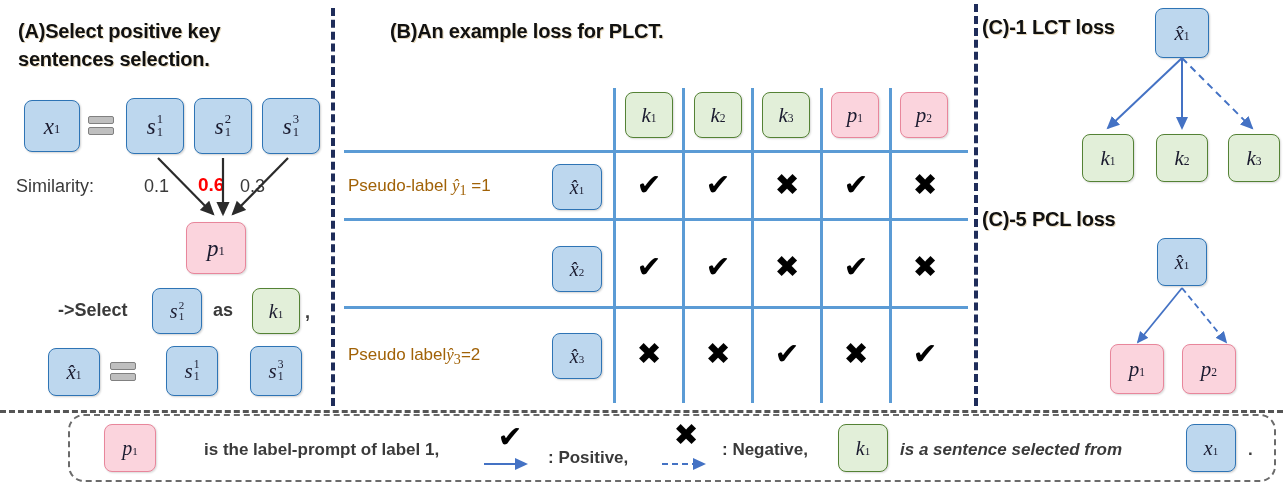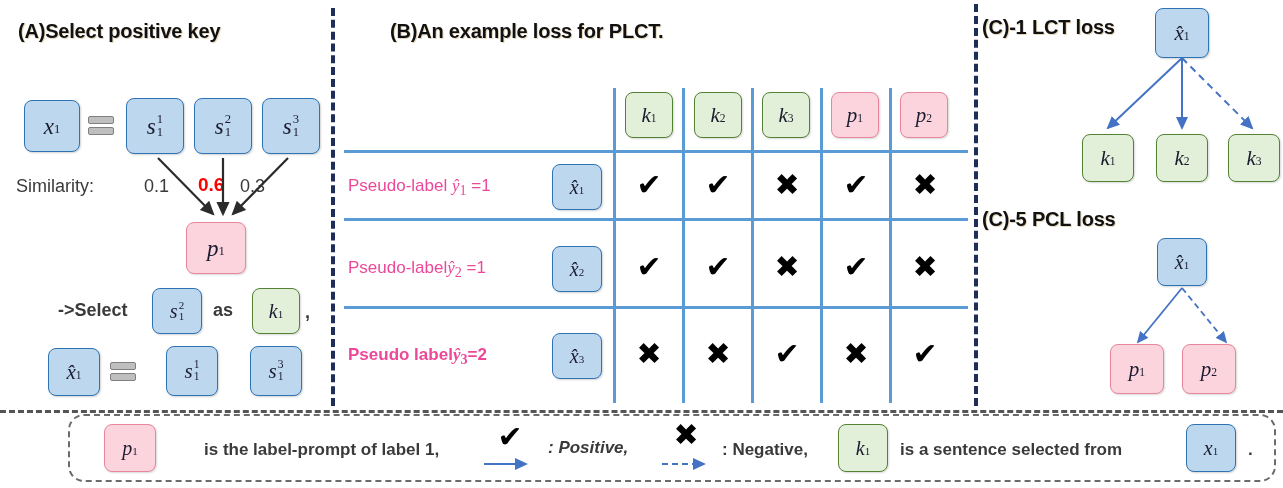--- a/index.html
+++ b/index.html
@@ -37,21 +37,21 @@
   
   .eq{position:absolute;width:26px;height:18px;}
   .eq i{display:block;height:6px;background:#bfbfbf;border:1px solid #808080;border-radius:2px;}
   .eq i+i{margin-top:3px;}
   .simlabel{position:absolute;font-size:18px;color:#3a3a3a;}
   .red{color:#ff0000;font-weight:bold;}
   .selbold{position:absolute;font-size:18px;font-weight:bold;color:#3a3a3a;white-space:nowrap;}
 
   
   .tline{position:absolute;background:#5b9bd5;}
-  .rowlabel{position:absolute;font-size:17px;color:#ec4899;white-space:nowrap;}
+  .rowlabel{position:absolute;font-size:17px;color:#a16207;white-space:nowrap;}
   .rowlabel .mi{font-family:"Liberation Serif",serif;font-style:italic;}
   .mark{position:absolute;font-size:30px;font-weight:bold;color:#000;
         text-align:center;line-height:1;font-family:"DejaVu Sans",sans-serif;}
 
   
   .legendbox{
     position:absolute;border:2.5px dashed #6b6b6b;border-radius:16px;box-sizing:border-box;
   }
   .lg-txt{position:absolute;font-size:17px;font-weight:bold;color:#3a3a3a;white-space:nowrap;}
 
@@ -60,20 +60,21 @@
 </head>
 <body>
 
 <div class="stage">
 
   <div class="vdash" style="left:331px;top:8px;height:398px;"></div>
   <div class="vdash" style="left:974px;top:4px;height:402px;"></div>
   <div class="hdash" style="left:0px;top:410px;width:1283px;"></div>
 
   <div class="sect-title" style="left:18px;top:20px;">(A)Select positive key</div>
+  <div class="sect-title" style="left:18px;top:48px;">sentences  selection.</div>
 
   <div class="tok blue" style="left:24px;top:100px;width:56px;height:52px;font-size:23px;position:absolute;">
     <span class="base">x</span>
       <sub>1</sub>
   </div>
 
   <div class="eq" style="left:88px;top:116px;">
       <i></i>
       <i></i>
     </div>
@@ -198,34 +199,31 @@
   <div class="tok blue" style="left:552px;top:164px;width:50px;height:46px;font-size:20px;position:absolute;">
     <span class="base">x̂</span>
       <sub>1</sub>
   </div>
   <div class="mark" style="left:619px;top:170px;width:60px;">✔</div>
   <div class="mark" style="left:688px;top:170px;width:60px;">✔</div>
   <div class="mark" style="left:757px;top:170px;width:60px;">✖</div>
   <div class="mark" style="left:826px;top:170px;width:60px;">✔</div>
   <div class="mark" style="left:895px;top:170px;width:60px;">✖</div>
 
-  <div class="rowlabel" style="left:348px;top:258px;">
-    <span>Pseudo-label</span><span class="mi">ŷ</span><sub style="font-family:'Liberation Serif',serif;">2</sub><span> =1</span>
-  </div>
   <div class="tok blue" style="left:552px;top:246px;width:50px;height:46px;font-size:20px;position:absolute;">
     <span class="base">x̂</span>
       <sub>2</sub>
   </div>
   <div class="mark" style="left:619px;top:252px;width:60px;">✔</div>
   <div class="mark" style="left:688px;top:252px;width:60px;">✔</div>
   <div class="mark" style="left:757px;top:252px;width:60px;">✖</div>
   <div class="mark" style="left:826px;top:252px;width:60px;">✔</div>
   <div class="mark" style="left:895px;top:252px;width:60px;">✖</div>
 
-  <div class="rowlabel" style="left:348px;top:345px;font-weight:bold;">
+  <div class="rowlabel" style="left:348px;top:345px;">
     <span>Pseudo label</span><span class="mi">ŷ</span><sub style="font-family:'Liberation Serif',serif;">3</sub><span>=2</span>
   </div>
   <div class="tok blue" style="left:552px;top:333px;width:50px;height:46px;font-size:20px;position:absolute;">
     <span class="base">x̂</span>
       <sub>3</sub>
   </div>
   <div class="mark" style="left:619px;top:339px;width:60px;">✖</div>
   <div class="mark" style="left:688px;top:339px;width:60px;">✖</div>
   <div class="mark" style="left:757px;top:339px;width:60px;">✔</div>
   <div class="mark" style="left:826px;top:339px;width:60px;">✖</div>
@@ -298,37 +296,37 @@
 
   <div class="mark" style="left:488px;top:422px;width:44px;font-size:30px;">✔</div>
   <svg style="position:absolute;left:482px;top:456px;width:58px;height:16px;">
     <defs>
       <marker id="ah-lg1" markerWidth="7" markerHeight="7" refX="5.5" refY="3" orient="auto">
         <path d="M0,0 L6.5,3 L0,6 z" fill="#4472c4"></path>
       </marker>
     </defs>
     <line x1="2" y1="8" x2="44" y2="8" stroke="#4472c4" stroke-width="2" marker-end="url(#ah-lg1)"></line>
   </svg>
-  <div class="lg-txt" style="left:548px;top:438px;font-style:italic;">: Positive,</div>
+  <div class="lg-txt" style="left:548px;top:448px;">: Positive,</div>
 
   <div class="mark" style="left:664px;top:420px;width:44px;font-size:30px;">✖</div>
   <svg style="position:absolute;left:660px;top:456px;width:58px;height:16px;">
     <defs>
       <marker id="ah-lg2" markerWidth="7" markerHeight="7" refX="5.5" refY="3" orient="auto">
         <path d="M0,0 L6.5,3 L0,6 z" fill="#4472c4"></path>
       </marker>
     </defs>
     <line x1="2" y1="8" x2="44" y2="8" stroke="#4472c4" stroke-width="2" stroke-dasharray="6,4" marker-end="url(#ah-lg2)"></line>
   </svg>
   <div class="lg-txt" style="left:722px;top:440px;">: Negative,</div>
 
   <div class="tok green" style="left:838px;top:424px;width:50px;height:48px;font-size:20px;position:absolute;">
     <span class="base">k</span>
       <sub>1</sub>
   </div>
-  <div class="lg-txt" style="left:900px;top:440px;">is a sentence selected from</div>
+  <div class="lg-txt" style="left:900px;top:440px;font-style:italic;">is a sentence selected from</div>
   <div class="tok blue" style="left:1186px;top:424px;width:50px;height:48px;font-size:20px;position:absolute;">
     <span class="base">x</span>
       <sub>1</sub>
   </div>
   <div class="lg-txt" style="left:1248px;top:440px;">.</div>
 
 </div>
 
 </body></html>

